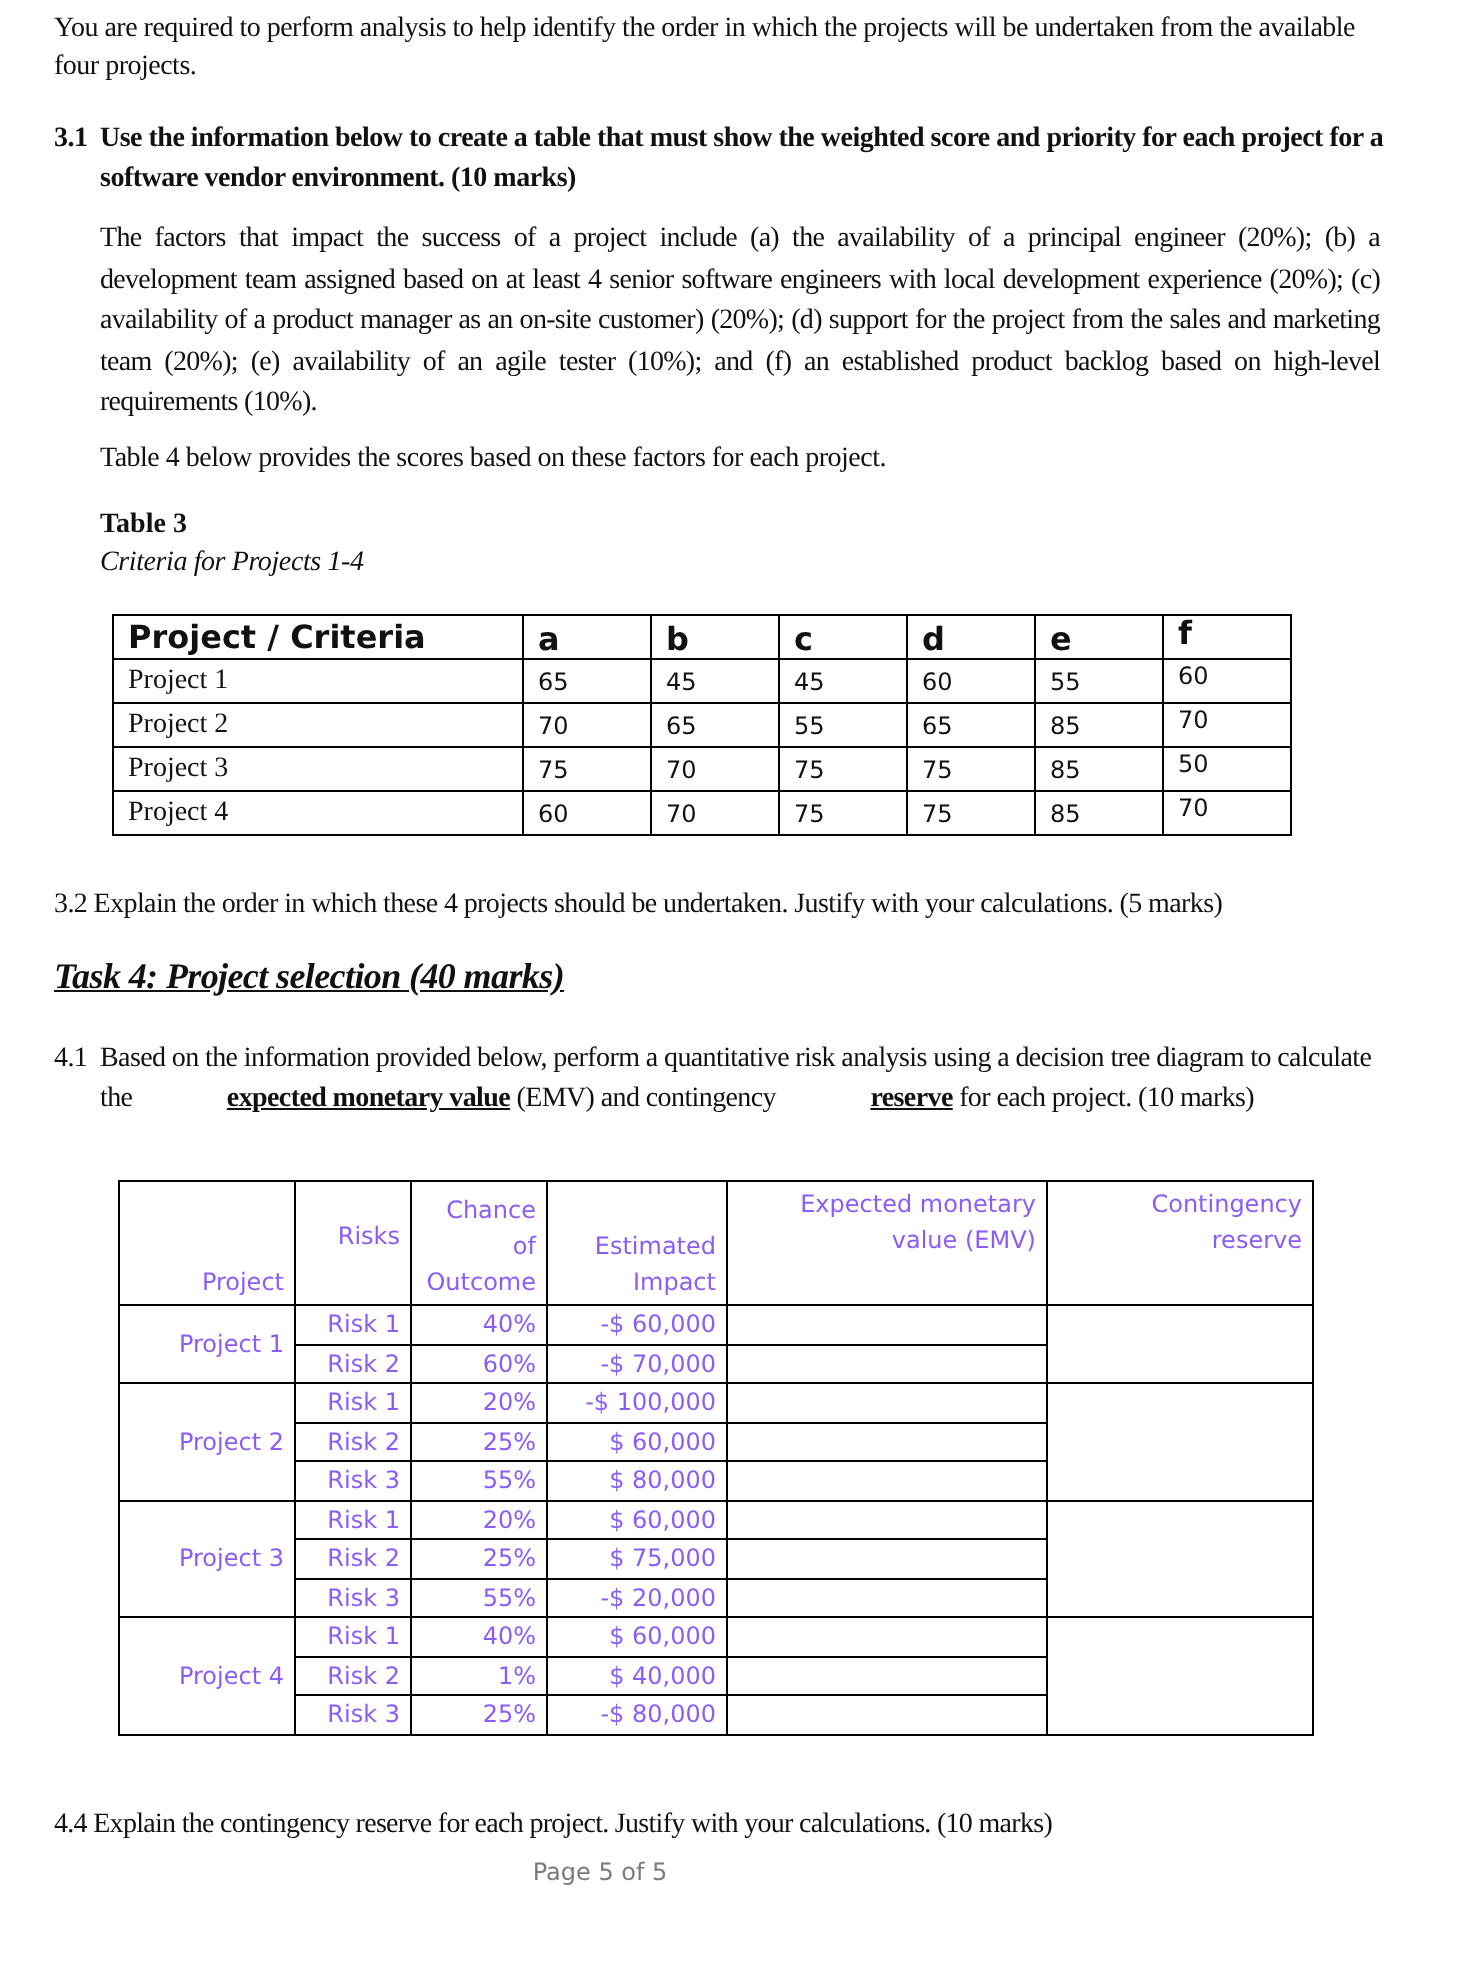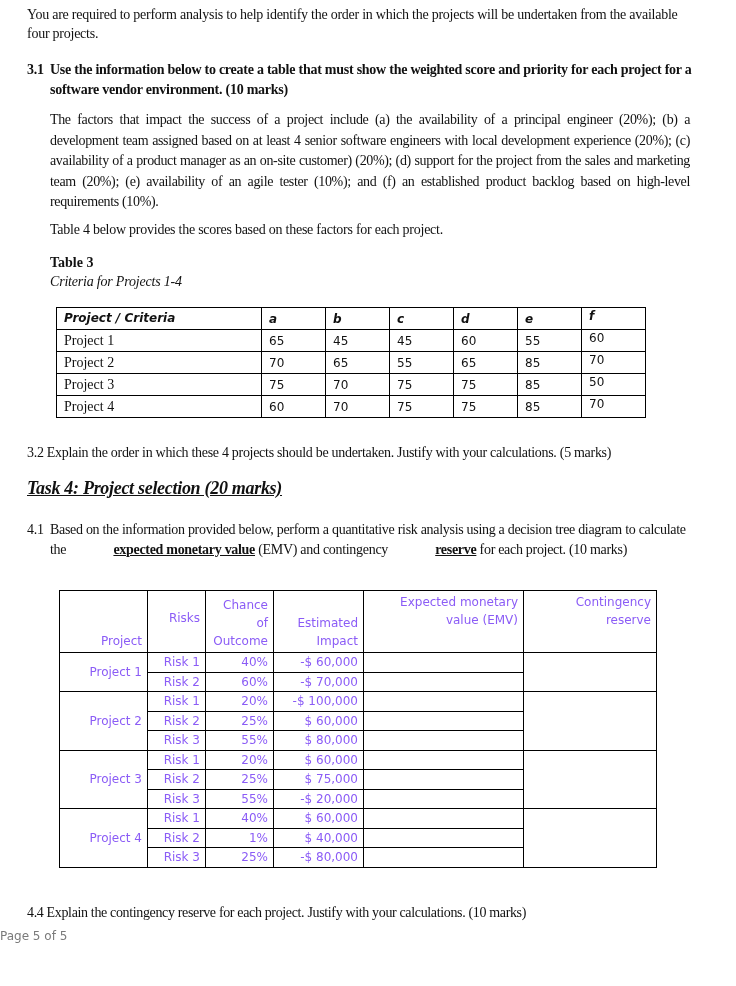--- a/index.html
+++ b/index.html
@@ -20,21 +20,21 @@
   #table3-label { left: 50px; top: 255px; font-weight: bold; font-size: 14px; }
   #table3-caption { left: 50px; top: 274px; font-style: italic; font-size: 14px; letter-spacing: -0.2px; }
 
   table { border-collapse: collapse; }
   #table3 { left: 56px; top: 307px; }
   #table3 td {
     border: 1.5px solid #000; height: 19px; padding: 0 0 0 7px;
     font-size: 12.5px; vertical-align: middle; line-height: 17px;
   }
   #table3 td.first { width: 197px; font-family: "Liberation Serif", serif; font-size: 14px; }
-  #table3 tr.head td { font-family: "DejaVu Sans", sans-serif; font-weight: bold; font-size: 12px; font-style: italic; }
+  #table3 tr.head td { font-family: "DejaVu Sans", sans-serif; font-weight: bold; font-size: 16px; }
   #table3 td.val { width: 56px; font-family: "DejaVu Sans", sans-serif; font-size: 12px; padding-top: 2px; }
   #table3 td.val.f { padding-top: 0; vertical-align: top; }
 
   #q32 { left: 27px; top: 445px; font-size: 14px; letter-spacing: -0.3px; }
   #task4 { left: 27px; top: 478px; font-size: 18px; font-weight: bold; font-style: italic; text-decoration: underline; letter-spacing: -0.3px; }
 
   #q41 { left: 27px; top: 520px; width: 660px; line-height: 20px; font-size: 14px; letter-spacing: -0.3px; }
   #q41 .num { position: absolute; left: 0; top: 0; }
   #q41 .body { margin-left: 23px; }
   #q41 b { text-decoration: underline; margin-left: 44px; }
@@ -49,21 +49,21 @@
   #risk-table tr.head td.top { vertical-align: top; padding-top: 2px; }
   #risk-table tr.head td.mid { vertical-align: middle; padding-bottom: 8px; }
   #risk-table td.c-proj { width: 82px; vertical-align: middle; }
   #risk-table td.c-risk { width: 52px; }
   #risk-table td.c-chance { width: 62px; }
   #risk-table td.c-impact { width: 84px; }
   #risk-table td.c-emv { width: 154px; }
   #risk-table td.c-cont { width: 127px; vertical-align: middle; }
 
   #q44 { left: 27px; top: 905px; font-size: 14px; letter-spacing: -0.35px; }
-  #footer { left: 0; width: 600px; top: 929px; font-family: "DejaVu Sans", sans-serif; font-size: 12px; color: #7a7a7a; }
+  #footer { left: 0; width: 600px; top: 929px; text-align: center; font-family: "DejaVu Sans", sans-serif; font-size: 12px; color: #7a7a7a; }
 </style>
 </head>
 <body>
 
 <p id="intro" class="abs">You are required to perform analysis to help identify the order in which the projects will be undertaken from the available four projects.</p>
 
 <div id="q31" class="abs">
   <span class="num">3.1</span>
   <p class="body">Use the information below to create a table that must show the weighted score and priority for each project for a software vendor environment. (10 marks)</p>
 </div>
@@ -117,21 +117,21 @@
     <td class="val">70</td>
     <td class="val">75</td>
     <td class="val">75</td>
     <td class="val">85</td>
     <td class="val f">70</td>
   </tr>
 </tbody>
   </table>
 
 <p id="q32" class="abs">3.2 Explain the order in which these 4 projects should be undertaken. Justify with your calculations. (5 marks)</p>
-<p id="task4" class="abs">Task 4:  Project selection (20 marks)</p>
+<p id="task4" class="abs">Task 4:  Project selection (40 marks)</p>
 
 <div id="q41" class="abs">
   <span class="num">4.1</span>
   <p class="body"><span>Based on the information provided below, perform a quantitative risk analysis using a decision tree diagram to calculate the </span><b>expected monetary value</b><span> (EMV) and contingency </span><b>reserve</b><span> for each project. (10 marks)</span></p>
 </div>
 
 <table id="risk-table" class="abs">
   <tbody>
       <tr class="head">
     <td class="c-proj" style="vertical-align:bottom">Project</td>

